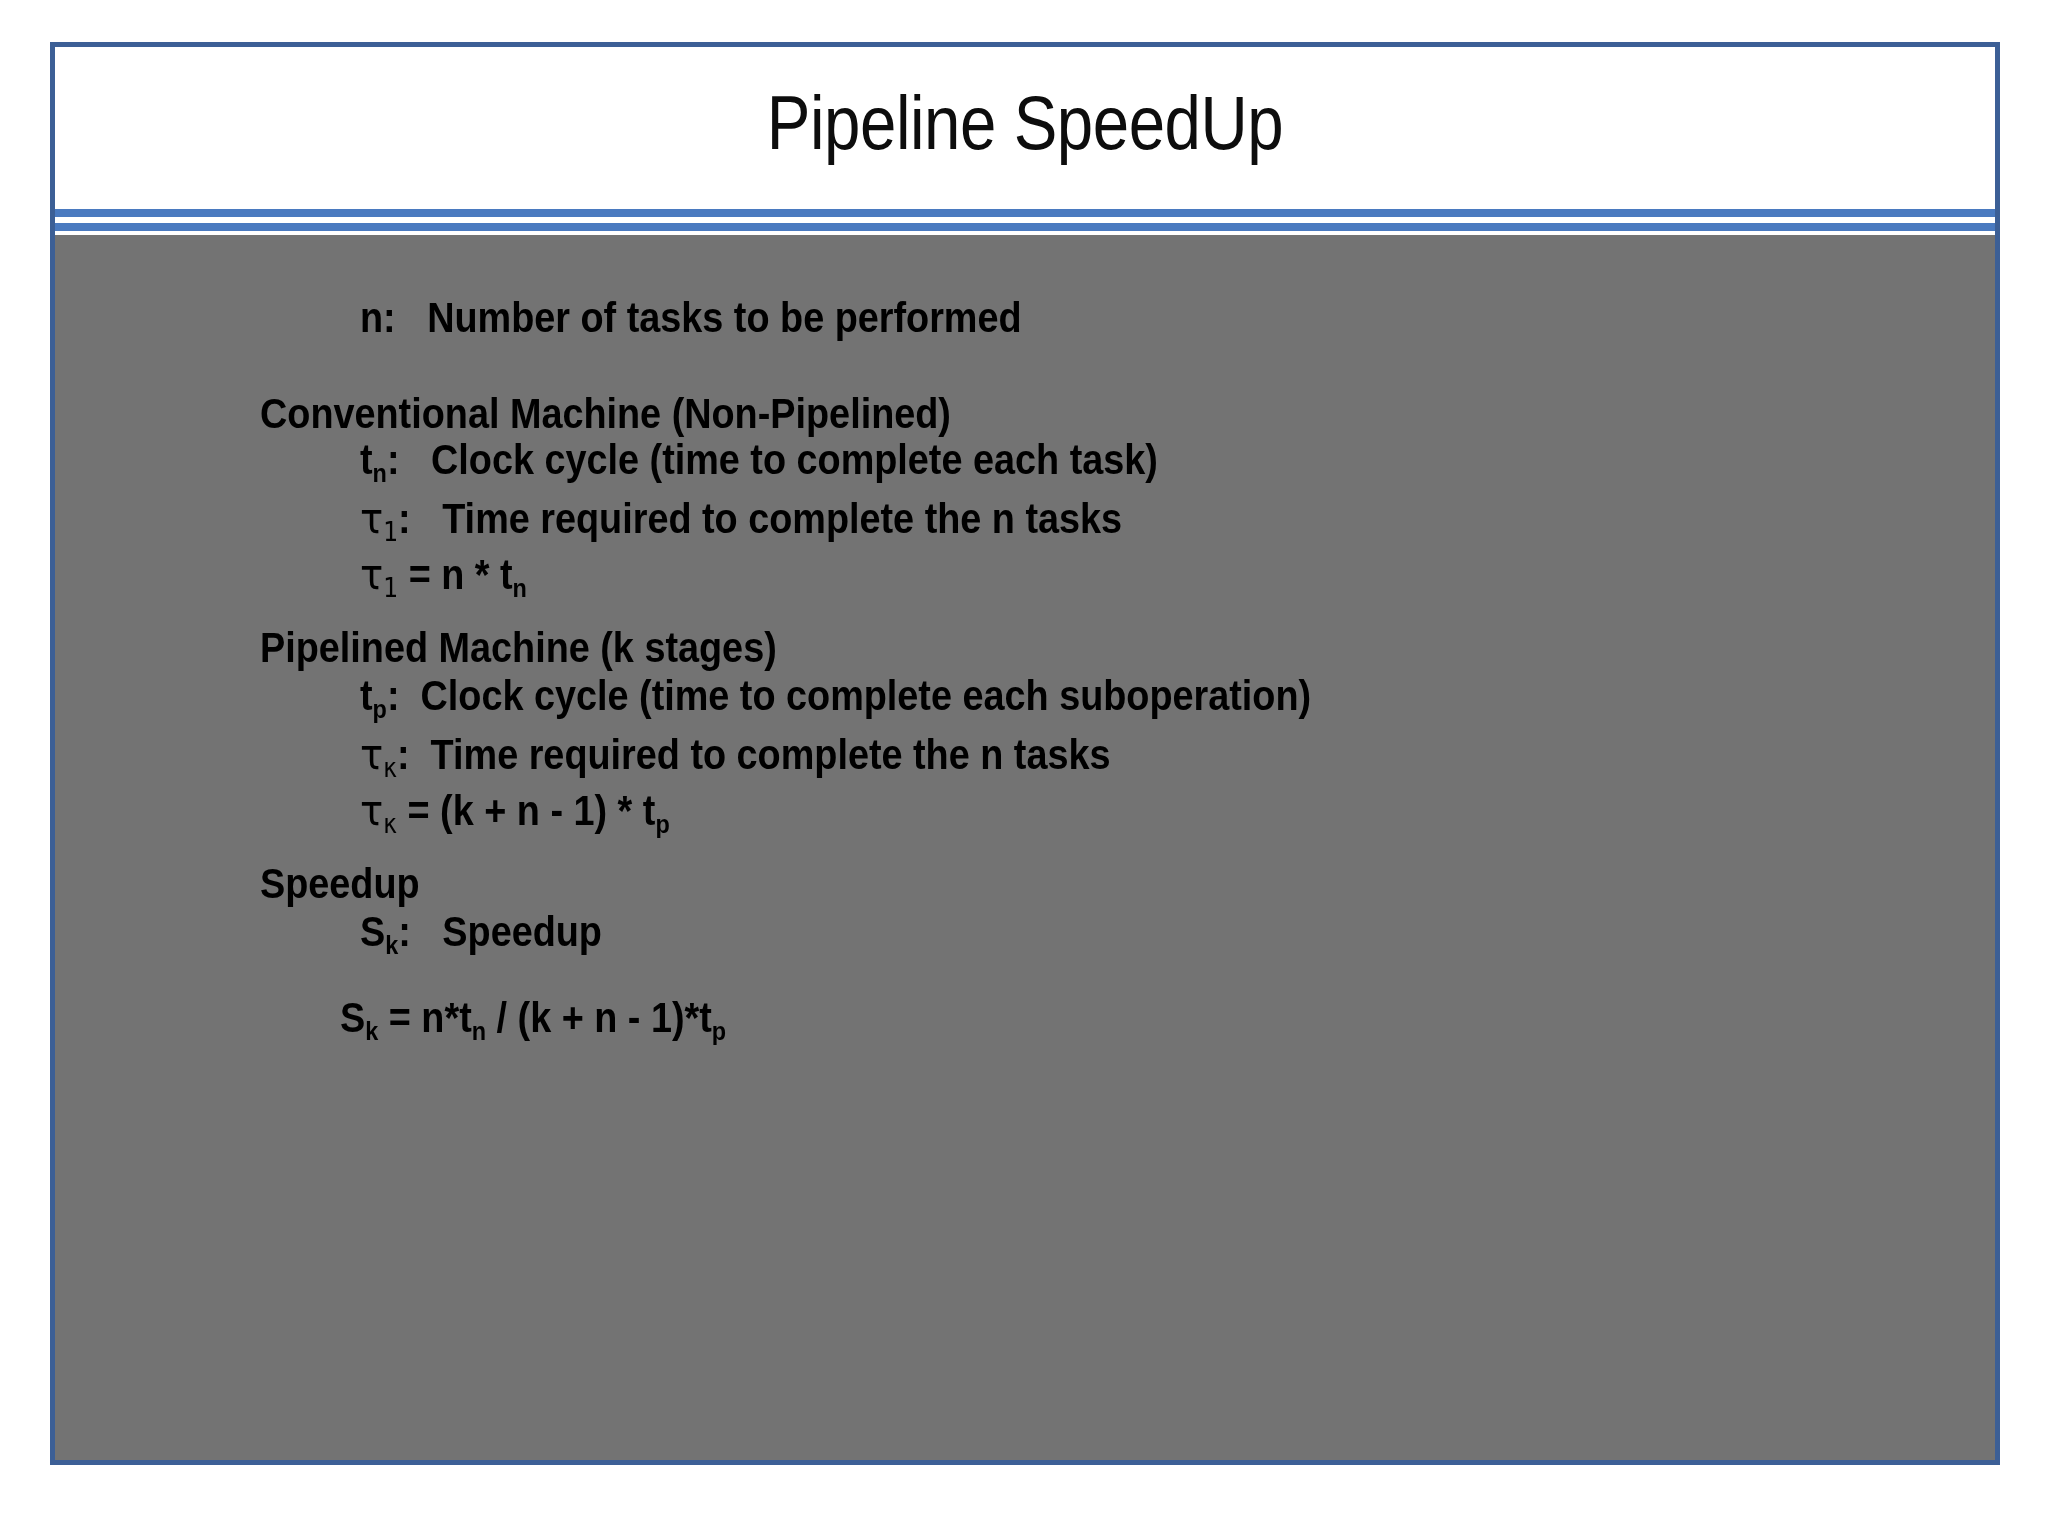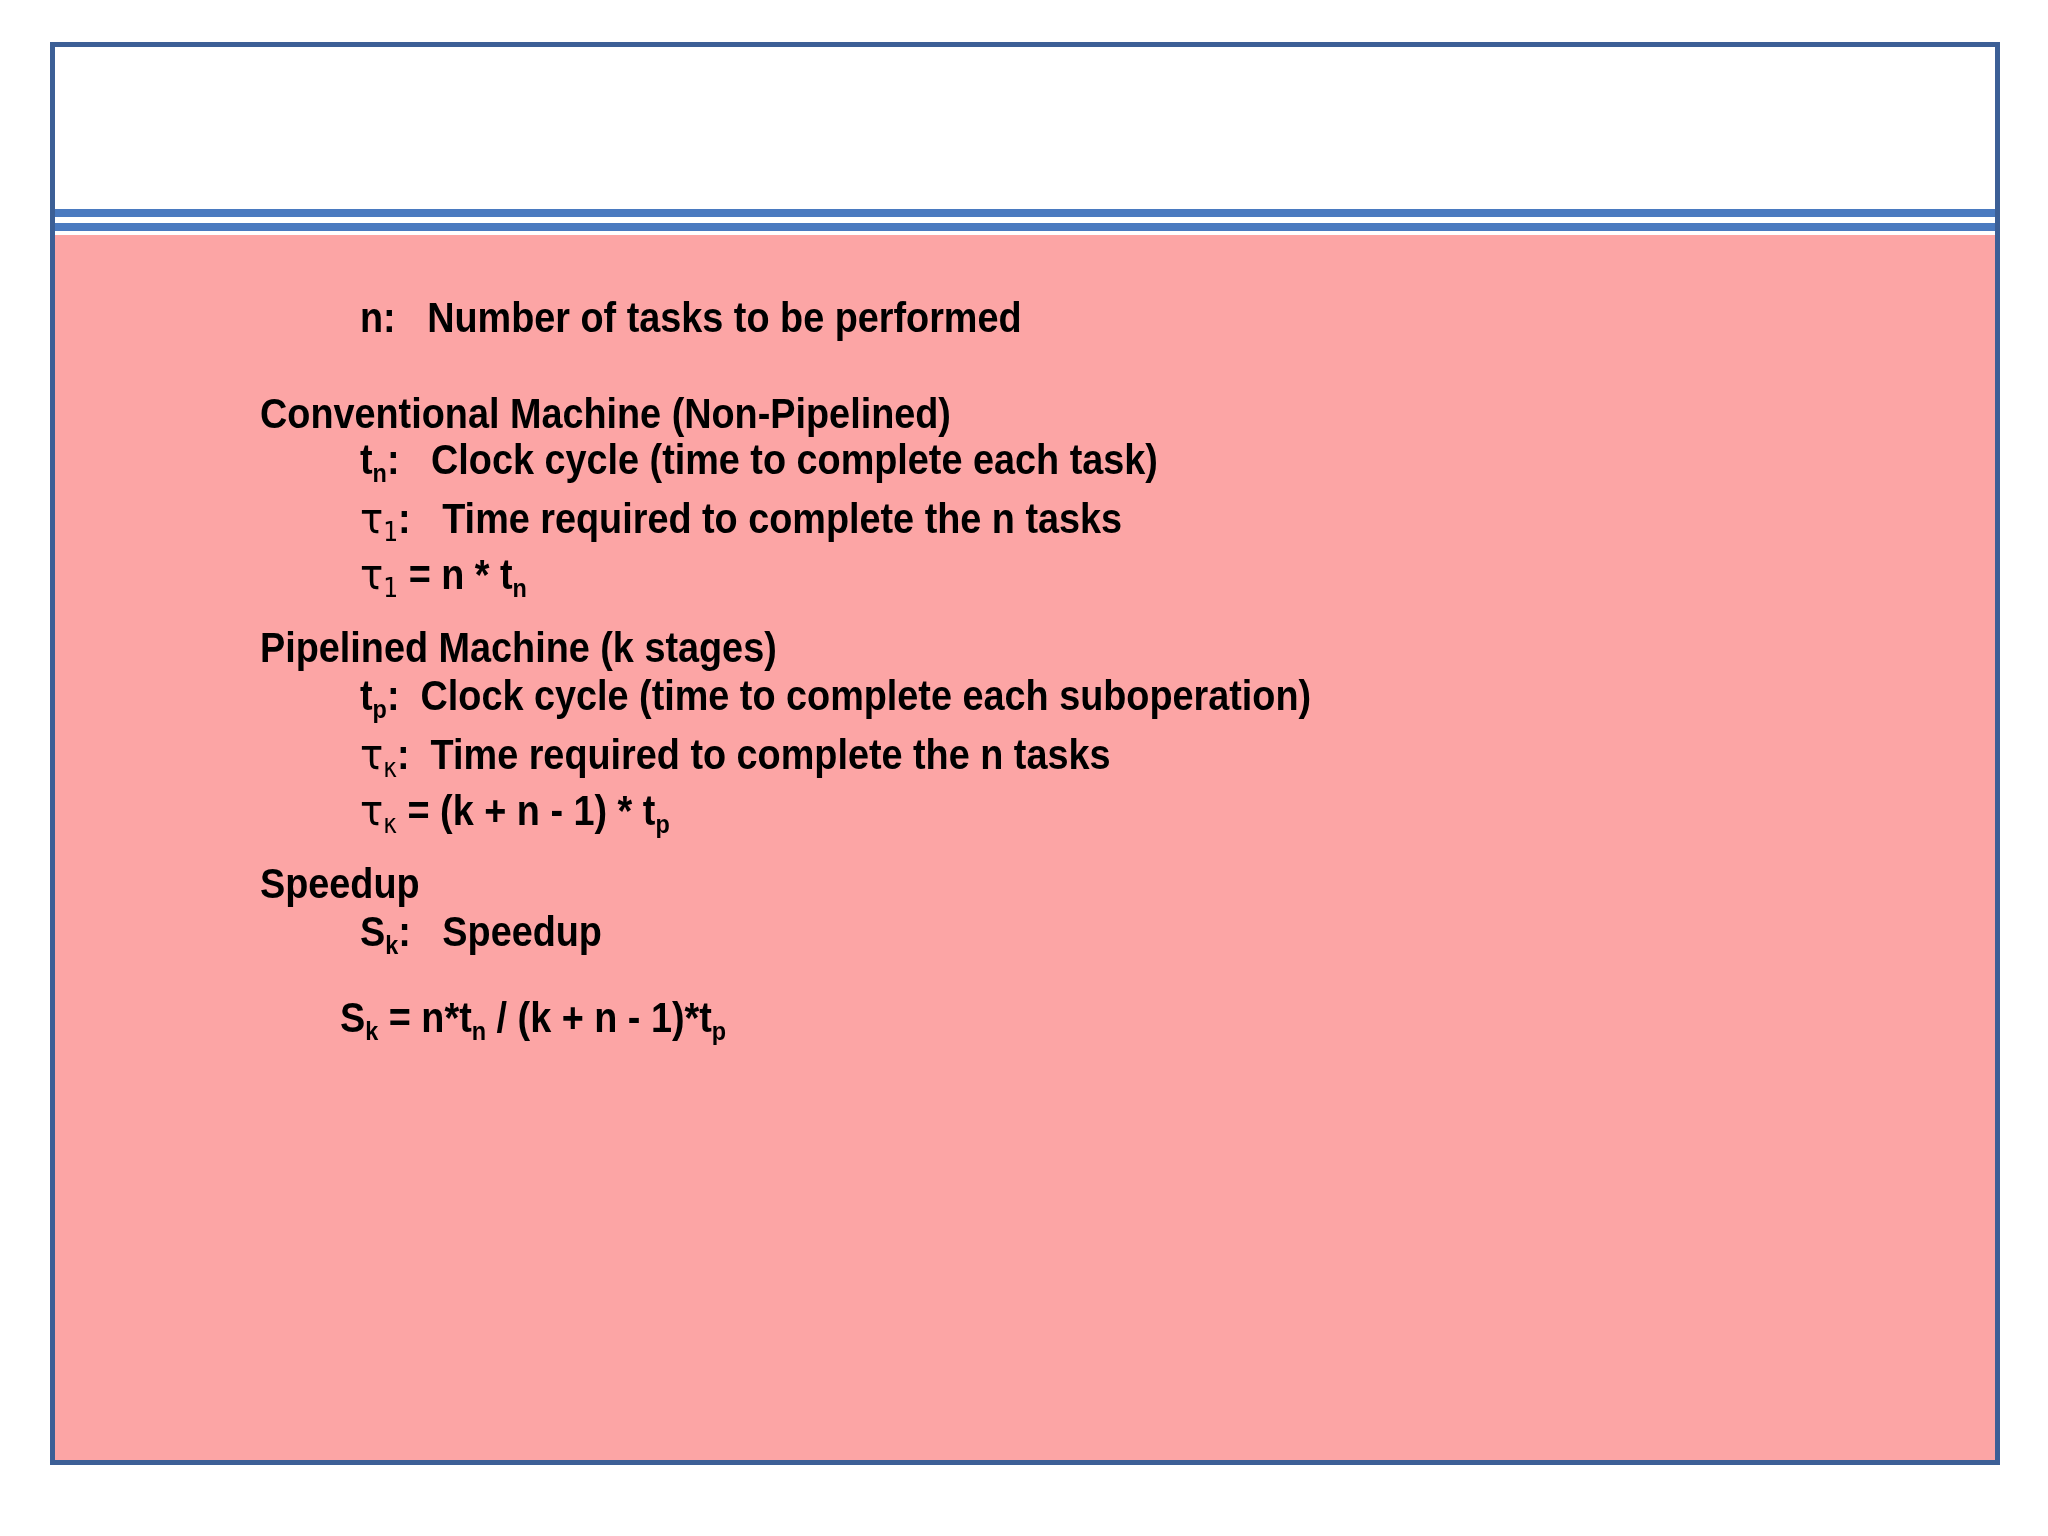--- a/index.html
+++ b/index.html
@@ -70,21 +70,21 @@
   .rule-bot { top: 19px; height: 8px; }
   .rule-gap { top: 13px; height: 6px; background: #ffffff; }
 
   
   .body-area {
     position: absolute;
     left: 0;
     right: 0;
     top: 188px;
     bottom: 0;
-    background: #fca5a5;
+    background: #737373;
   }
 
   .lines {
     position: absolute;
     left: 0;
     top: 0;
     right: 0;
   }
 
   .line {
@@ -119,20 +119,23 @@
     vertical-align: baseline;
     position: relative;
     top: 0.30em;
   }
 </style>
 </head>
 <body>
 
 <div class="slide">
 
+  <div class="title-band">
+    <div class="slide-title">Pipeline SpeedUp</div>
+  </div>
 
   <div class="divider-wrap">
     <div class="rule rule-top"></div>
     <div class="rule-gap rule"></div>
     <div class="rule rule-bot"></div>
   </div>
 
   <div class="body-area">
     <div class="lines" id="lines-host">
         <div class="line" style="left: 305px; top: 62px;"><span>n:   Number of tasks to be performed</span></div>

